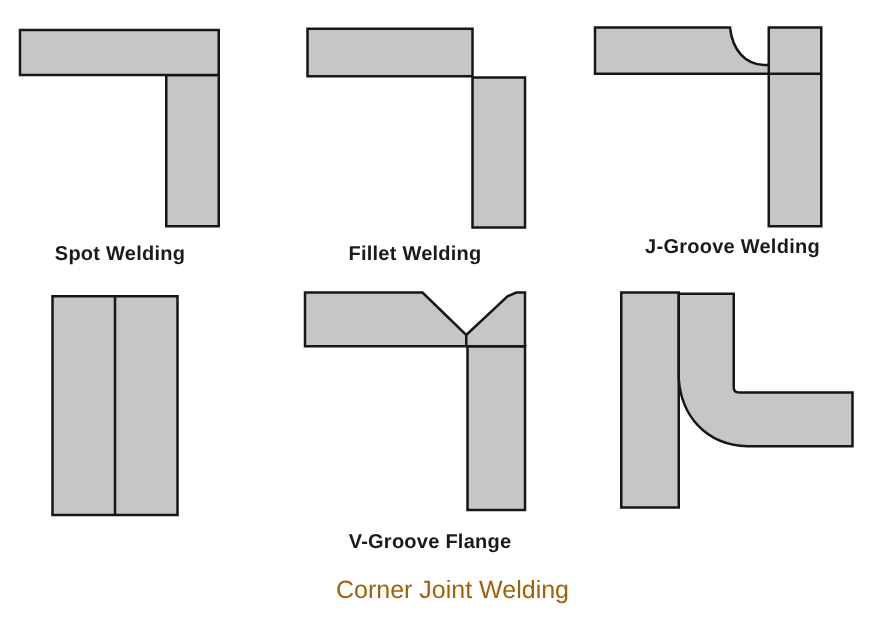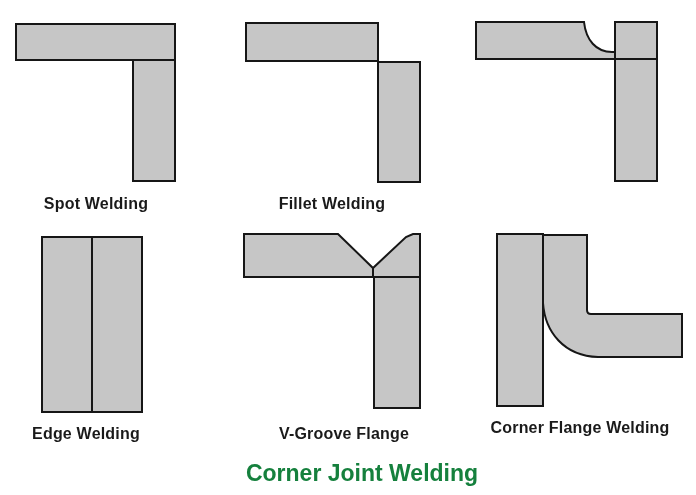--- a/index.html
+++ b/index.html
@@ -25,23 +25,23 @@
     transform: translate(-50%, -50%);
     font-size: 16px;
     font-weight: 700;
     color: #1a1a1a;
     white-space: nowrap;
     letter-spacing: 0.2px;
   }
   .main-title {
     position: absolute;
     transform: translate(-50%, -50%);
-    font-size: 23px;
-    font-weight: 700;
-    color: #15803d;
+    font-size: 20px;
+    font-weight: 400;
+    color: #a16207;
     white-space: nowrap;
   }
   .plate {
     stroke-width: 2;
     stroke-linejoin: miter;
   }
   .weld-line {
     stroke-width: 2;
     fill: none;
   }
@@ -61,35 +61,34 @@
     <rect class="plate" x="2" y="2" width="132" height="38" fill="#c6c6c6" stroke="#161616"></rect>
     <rect class="plate" x="134" y="41" width="42" height="120" fill="#c6c6c6" stroke="#161616"></rect>
   </svg>
   <div class="fig-label" style="left:332px; top:204px;text-align:center;">Fillet Welding</div>
 
   <svg class="fig-svg" style="left:474px; top:19px;" width="186" height="164" viewBox="0 0 186 164">
     <rect class="plate" x="141" y="3" width="42" height="159" fill="#c6c6c6" stroke="#161616"></rect>
     <path class="plate" d="M 2,3 L 110,3 C 112,21 122,33 138,33 L 141,33 L 141,40 L 2,40 Z" fill="#c6c6c6" stroke="#161616"></path>
     <line class="weld-line" x1="141" y1="40" x2="183" y2="40" stroke="#161616"></line>
   </svg>
+  <div class="fig-label" style="left:586px; top:198px;">J-Groove Welding</div>
 
   <svg class="fig-svg" style="left:40px; top:235px;" width="104" height="179" viewBox="0 0 104 179">
     <rect class="plate" x="2" y="2" width="100" height="175" fill="#c6c6c6" stroke="#161616"></rect>
     <line class="weld-line" x1="52" y1="2" x2="52" y2="177" stroke="#161616"></line>
   </svg>
-  <div class="fig-label" style="left:86px; top:434px;">Edge Welding</div>
 
   <svg class="fig-svg" style="left:242px; top:232px;" width="180" height="178" viewBox="0 0 180 178">
     <rect class="plate" x="132" y="45" width="46" height="131" fill="#c6c6c6" stroke="#161616"></rect>
     <path class="plate" d="M 2,2 L 96,2 L 131,36 L 164,5 L 171,2 L 178,2 L 178,45 L 2,45 Z" fill="#c6c6c6" stroke="#161616"></path>
     <line class="weld-line" x1="131" y1="36" x2="131" y2="45" stroke="#161616"></line>
   </svg>
   <div class="fig-label" style="left:344px; top:434px;">V-Groove Flange</div>
 
   <svg class="fig-svg" style="left:494px; top:232px;" width="192" height="176" viewBox="0 0 192 176">
     <rect class="plate" x="3" y="2" width="46" height="172" fill="#c6c6c6" stroke="#161616"></rect>
     <path class="plate" d="M 49,3 L 93,3 L 93,78 Q 93,82 97,82 L 188,82 L 188,125 L 104,125 C 70,124 51,100 49,71 Z" fill="#c6c6c6" stroke="#161616"></path>
   </svg>
-  <div class="fig-label" style="left:580px; top:428px;">Corner Flange Welding</div>
 
   <div class="main-title" style="left:362px; top:473px;">Corner Joint Welding</div>
 
 </div>
 
 </body></html>

